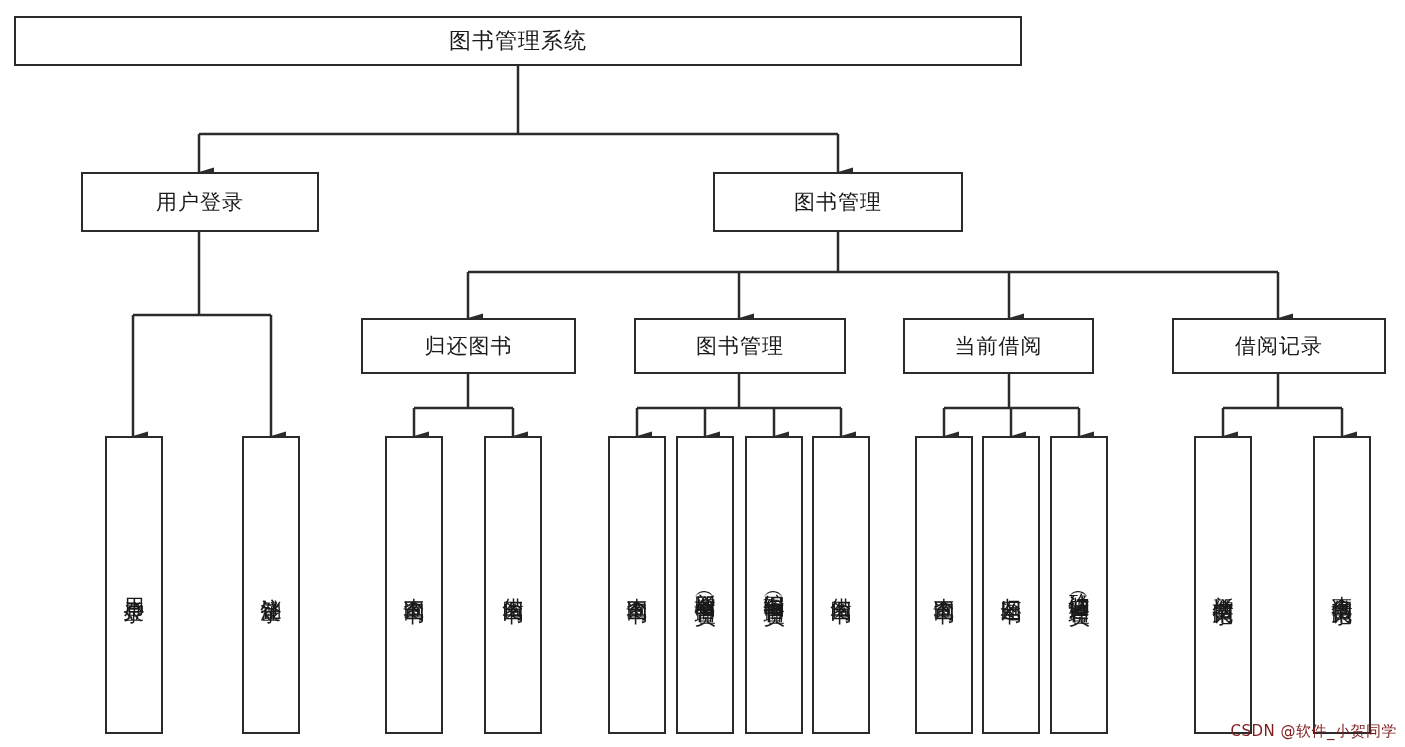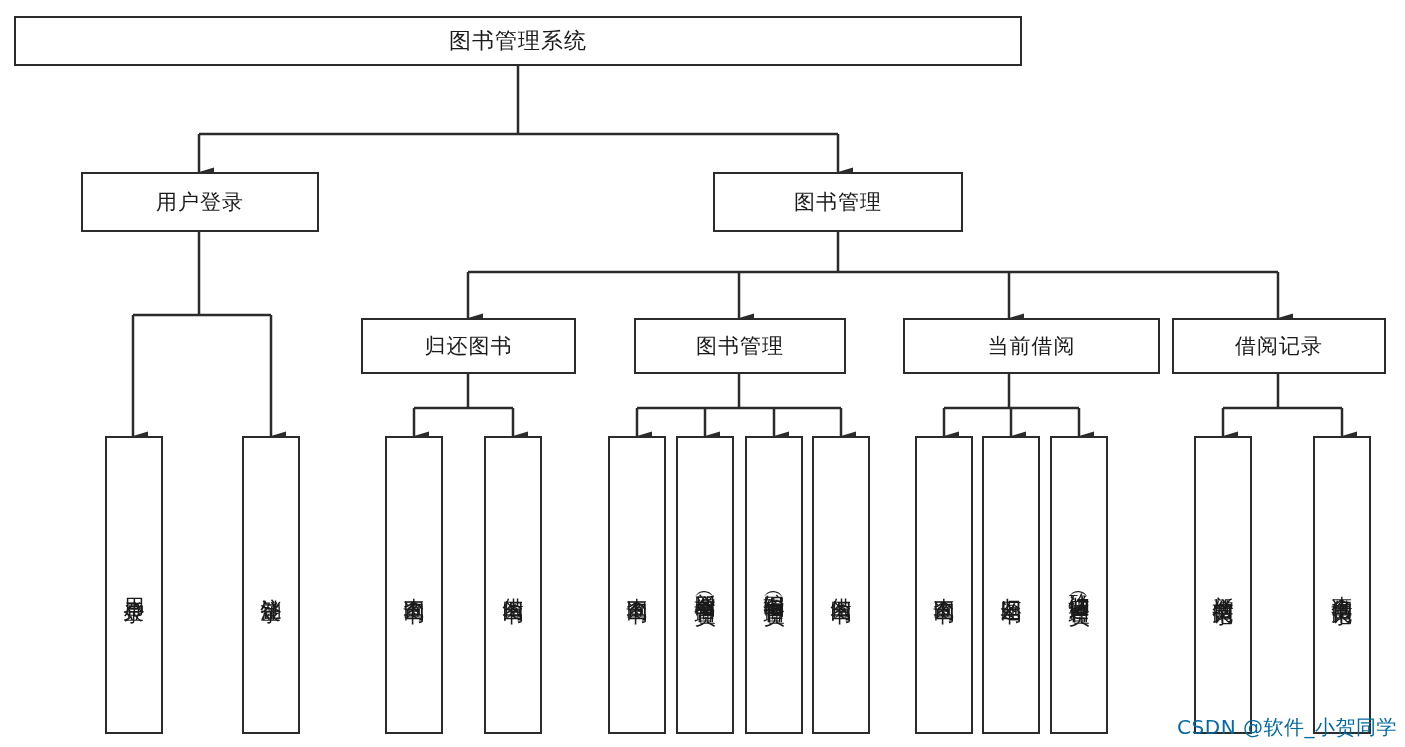--- a/index.html
+++ b/index.html
@@ -56,22 +56,22 @@
     text-orientation: upright;
     display: block;
   }
   .node.root {
     font-size: 22px;
   }
   #watermark {
     position: absolute;
     right: 8px;
     bottom: 6px;
-    font-size: 20px;
-    color: #0369a1;
+    font-size: 15px;
+    color: #7f1d1d;
     white-space: nowrap;
     letter-spacing: 0.5px;
   }
 </style>
 </head>
 <body>
 
 <div id="canvas">
 
   <svg id="wires" viewBox="0 0 1405 747" xmlns="http://www.w3.org/2000/svg">
@@ -134,21 +134,21 @@
   <div class="node h" style="left:713px; top:172px; width:250px; height:60px;">
     <span>图书管理</span>
   </div>
 
   <div class="node h" style="left:361px; top:318px; width:215px; height:56px;">
     <span>归还图书</span>
   </div>
   <div class="node h" style="left:634px; top:318px; width:212px; height:56px;">
     <span>图书管理</span>
   </div>
-  <div class="node h" style="left:903px; top:318px; width:257px; height:56px;align-items:center;">
+  <div class="node h" style="left:903px; top:318px; width:191px; height:56px;align-items:center;">
     <span>当前借阅</span>
   </div>
   <div class="node h" style="left:1172px; top:318px; width:214px; height:56px;align-items:center;">
     <span>借阅记录</span>
   </div>
 
   <div class="node v" style="left:105px; top:436px; width:58px; height:298px;">
     <span class="vtext">用户登录</span>
   </div>
   <div class="node v" style="left:242px; top:436px; width:58px; height:298px;">

